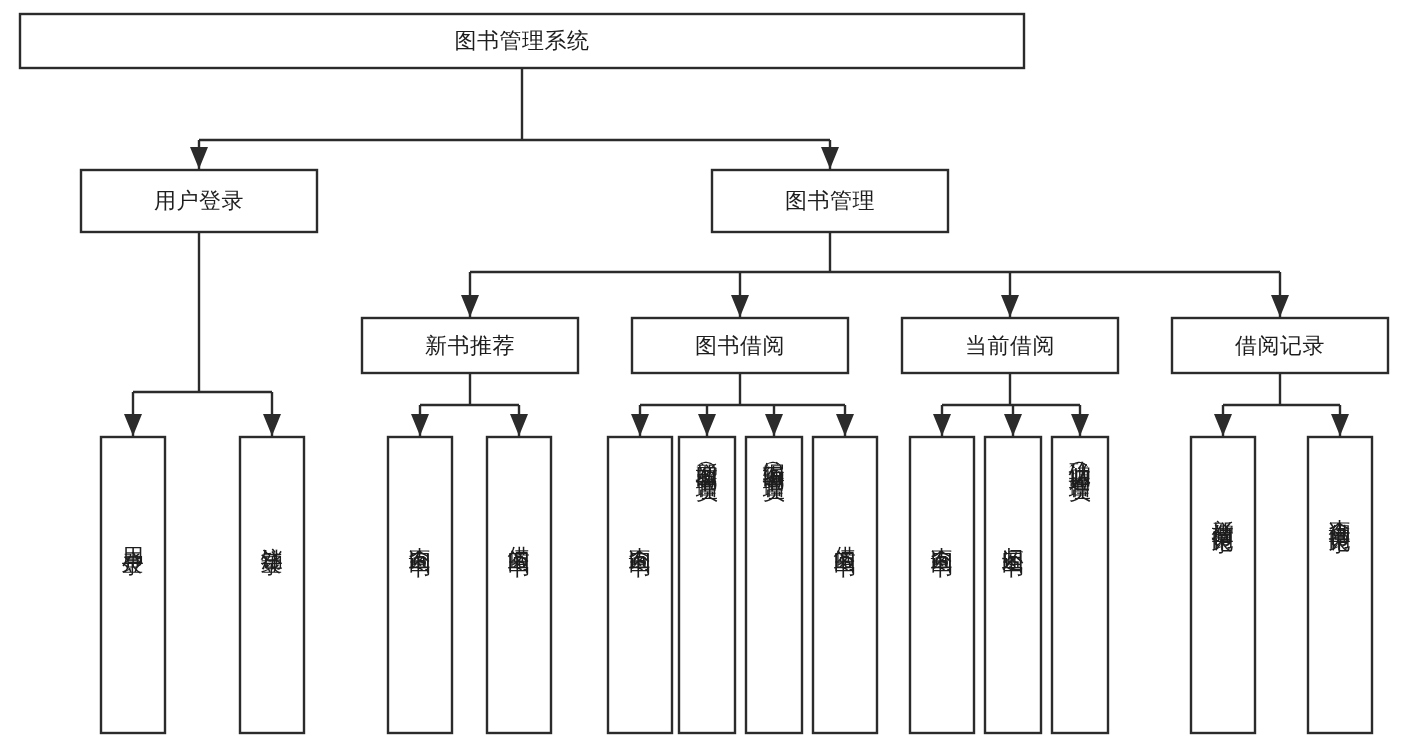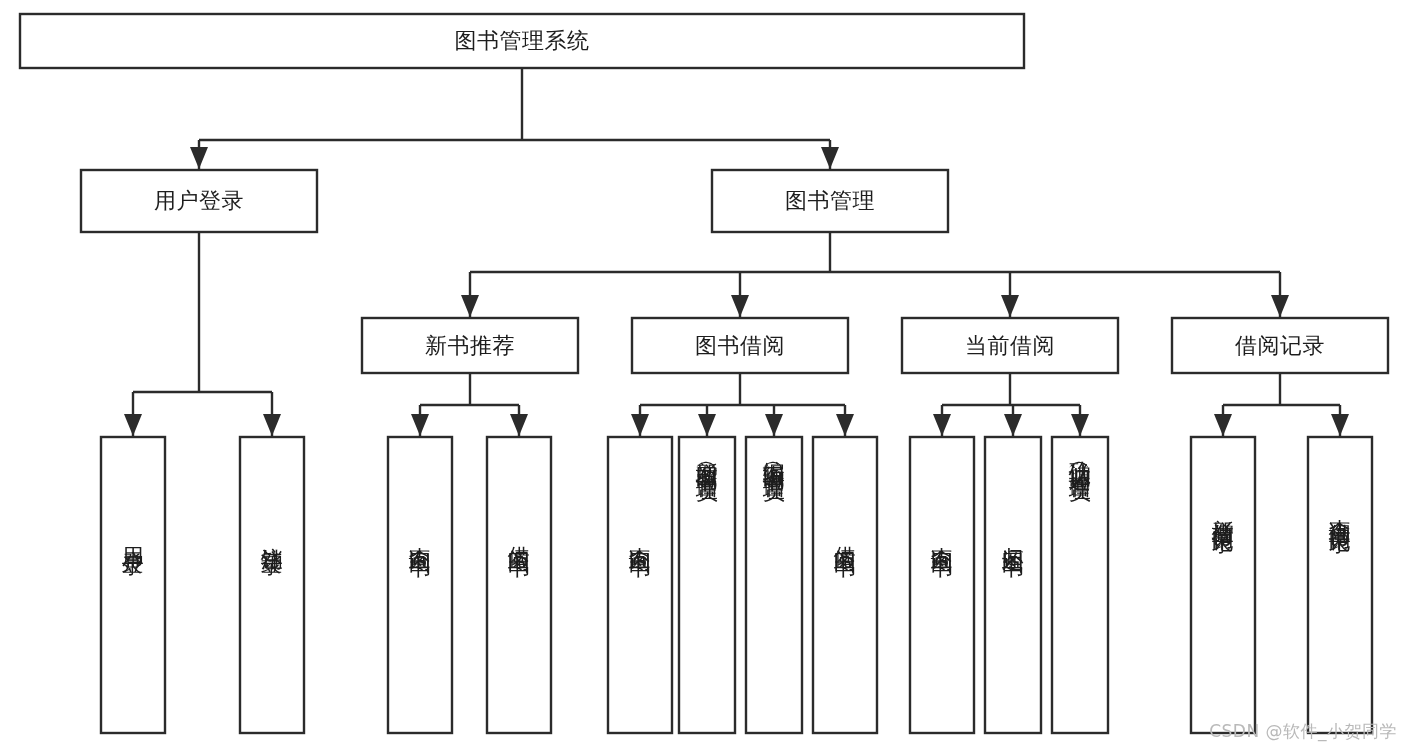--- a/index.html
+++ b/index.html
@@ -206,14 +206,13 @@
         <span class="leaf-label" style="margin-top: 6px;">确认归还（管理员）</span>
       </div>
       <div class="leaf-label-wrap" style="left: 1191px; top: 437px; width: 64px; height: 296px;">
         <span class="leaf-label" style="margin-top: 64px;">新增借阅记录</span>
       </div>
       <div class="leaf-label-wrap" style="left: 1308px; top: 437px; width: 64px; height: 296px;">
         <span class="leaf-label" style="margin-top: 64px;">查询借阅记录</span>
       </div>
     </div>
 
-  <div class="watermark">CSDN @软件_小贺同学</div>
 </div>
 
 </body></html>

